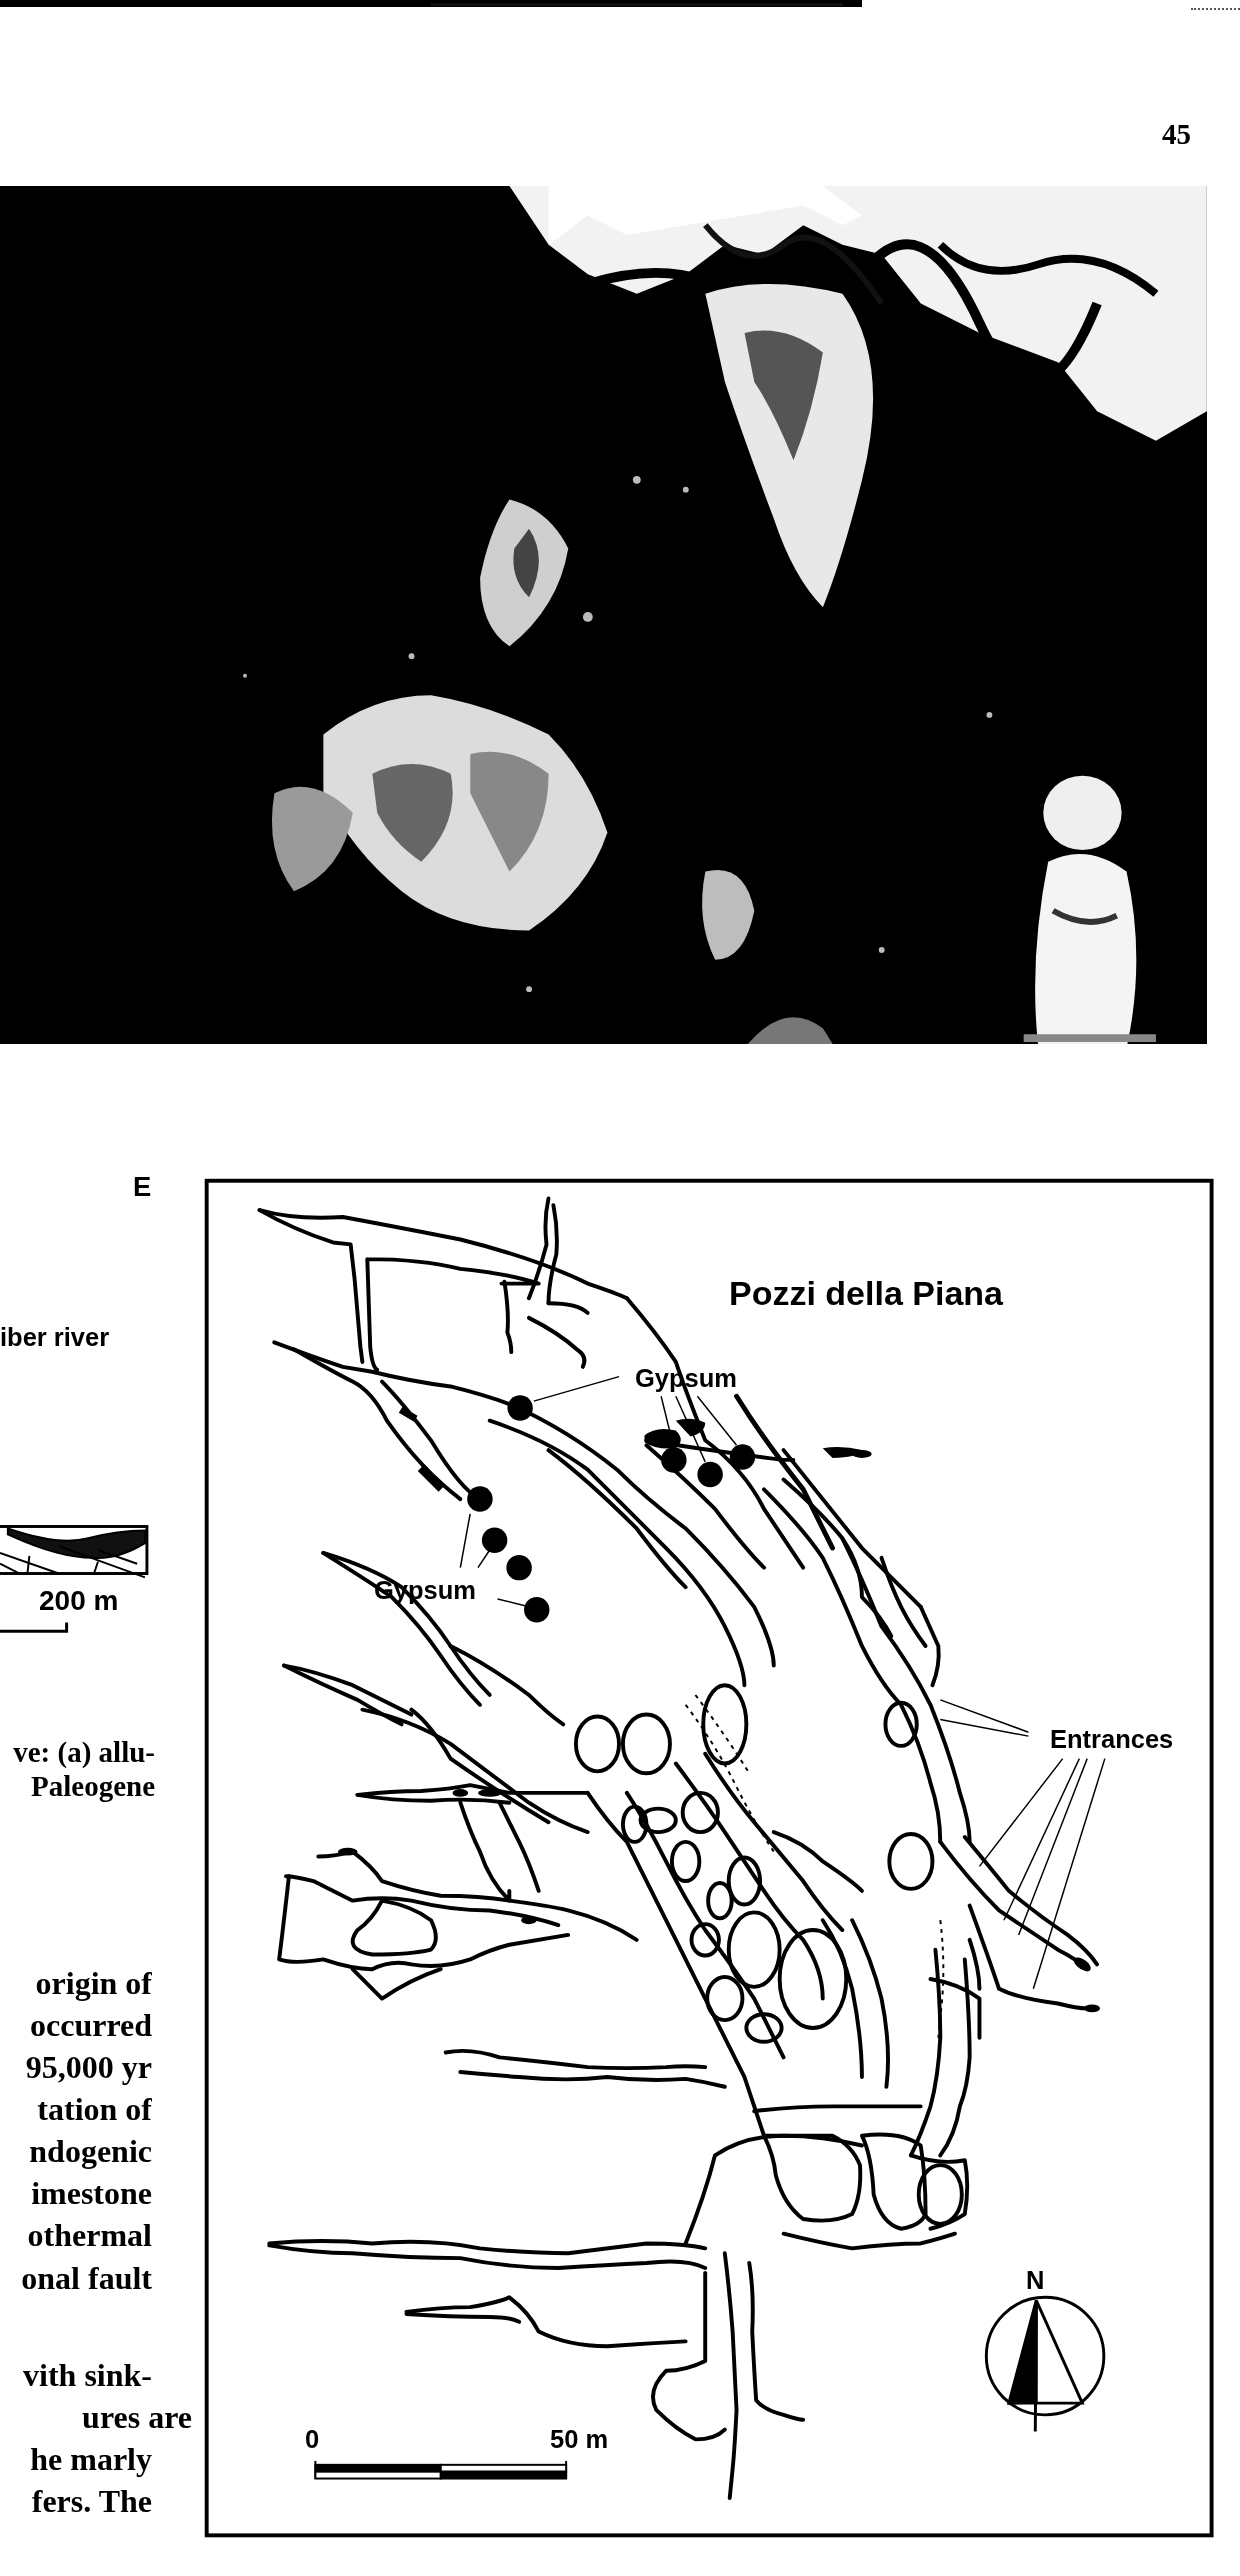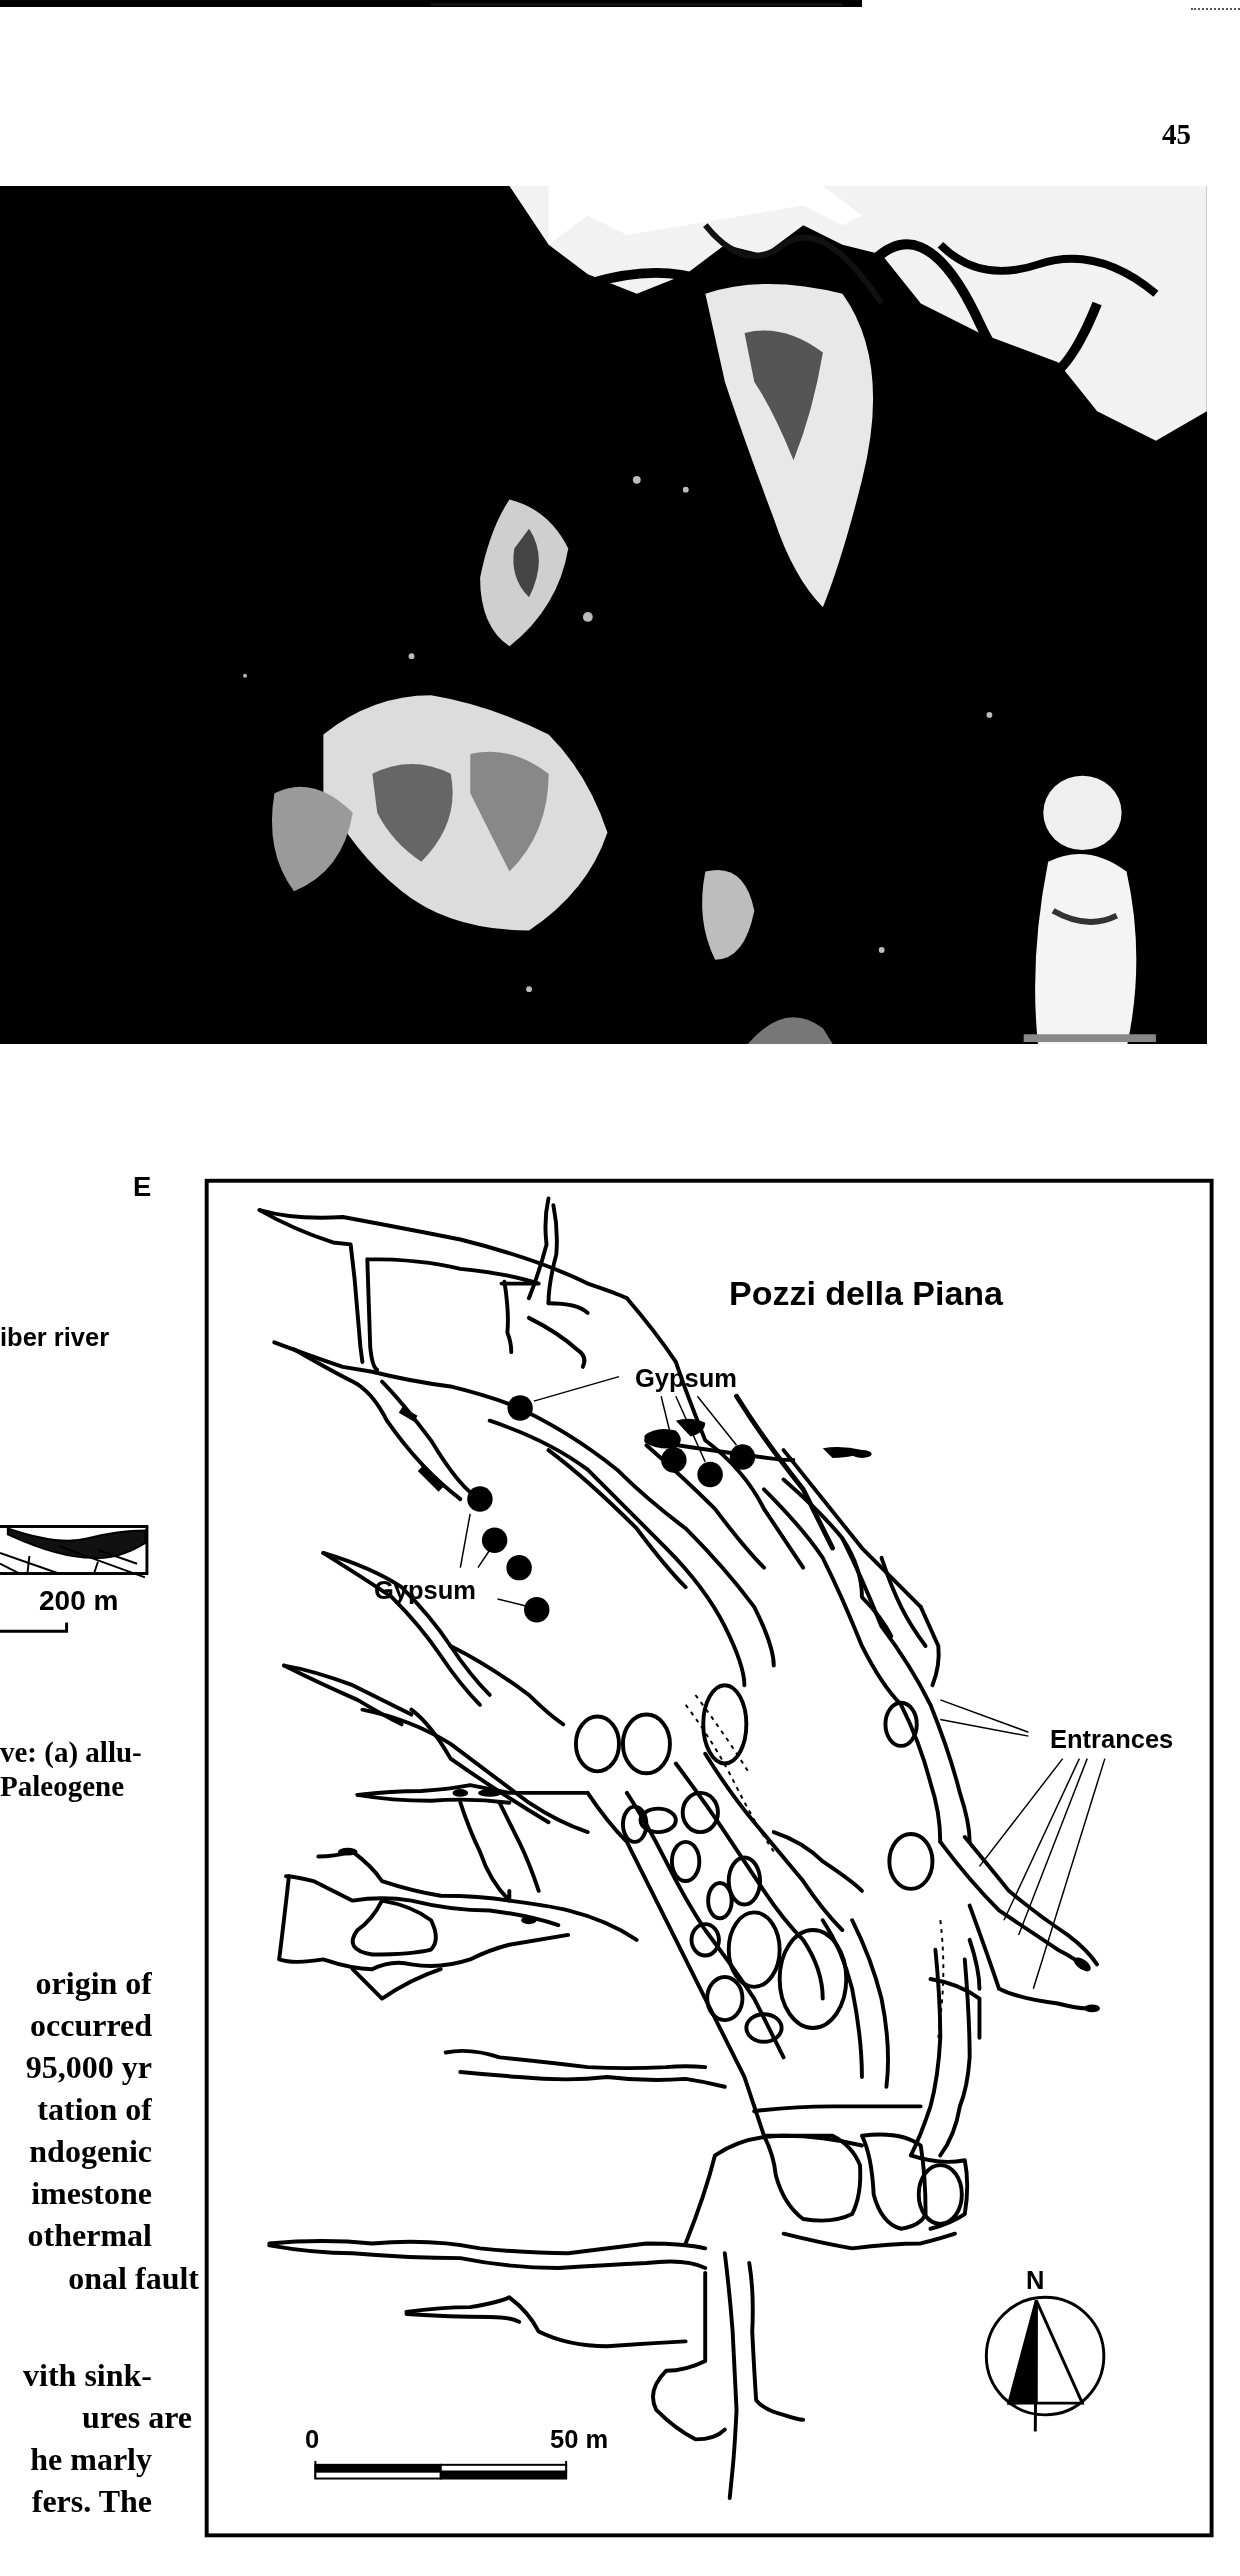--- a/index.html
+++ b/index.html
@@ -8,21 +8,21 @@
   .topbar { left:0; top:0; width:862px; height:6.9px; background:#000; }
   .topbar2 { left:431px; top:2.9px; width:412px; height:2.9px; background:#111; }
   .topdots { left:1191px; top:7.8px; width:49px; height:2px; border-top:2px dotted #555; }
   .page-num { left:1162px; top:118px; font-size:29px; font-family:"Liberation Serif", serif; }
   .photo { left:0; top:186px; width:1207px; height:858px; background:#000; overflow:hidden; }
   .sans { font-family:"Liberation Sans", sans-serif; }
   .serif { font-family:"Liberation Serif", serif; }
   .label-E { left:133px; top:1171px; font-size:27.4px; }
   .label-river { left:0px; top:1323px; font-size:25.5px; }
   .scale-200 { left:39px; top:1585px; font-size:28px; }
-  .caption { left:0; font-size:29px; white-space:nowrap; text-align:left; width:155px; }
+  .caption { left:0; font-size:29px; white-space:nowrap; text-align:right; width:155px; }
   .body-line { left:0; width:152px; font-size:32px; white-space:nowrap; text-align:right; overflow:hidden; }
   .map-title { left:729px; top:1274px; font-size:34px; }
   .map-label { font-size:25.5px; }
   svg.overlay { position:absolute; left:0; top:0; }
 </style>
 </head>
 <body>
 
 <div class="abs topbar"></div>
 <div class="abs topbar2"></div>
@@ -80,21 +80,21 @@
 <div class="abs caption serif" style="top:1736px;">ve: (a) allu-</div>
 <div class="abs caption serif" style="top:1770px;">Paleogene</div>
 
 <div class="abs body-line serif" style="top:1965px;">origin of</div>
 <div class="abs body-line serif" style="top:2007px;">occurred</div>
 <div class="abs body-line serif" style="top:2049px;">95,000 yr</div>
 <div class="abs body-line serif" style="top:2091px;">tation of</div>
 <div class="abs body-line serif" style="top:2133px;">ndogenic</div>
 <div class="abs body-line serif" style="top:2175px;">imestone</div>
 <div class="abs body-line serif" style="top:2217px;">othermal</div>
-<div class="abs body-line serif" style="top:2260px;margin-left:47px;">onal fault</div>
+<div class="abs body-line serif" style="top:2260px;">onal fault</div>
 <div class="abs body-line serif" style="top:2357px;">vith sink-</div>
 <div class="abs body-line serif" style="top:2399px;padding-left:40px;">ures  are</div>
 <div class="abs body-line serif" style="top:2441px;">he marly</div>
 <div class="abs body-line serif" style="top:2483px;">fers.  The</div>
 
 <svg class="overlay" width="1240" height="2576" viewBox="0 0 1266 2629">
 
   <g stroke="#000" fill="none" stroke-width="2">
     <rect x="-2" y="1558" width="152" height="48" stroke-width="3"></rect>
     <path d="M8 1560 Q60 1578 90 1570 Q120 1562 148 1562 L148 1575 Q120 1592 95 1590 Q60 1590 8 1566 Z" fill="#111"></path>

